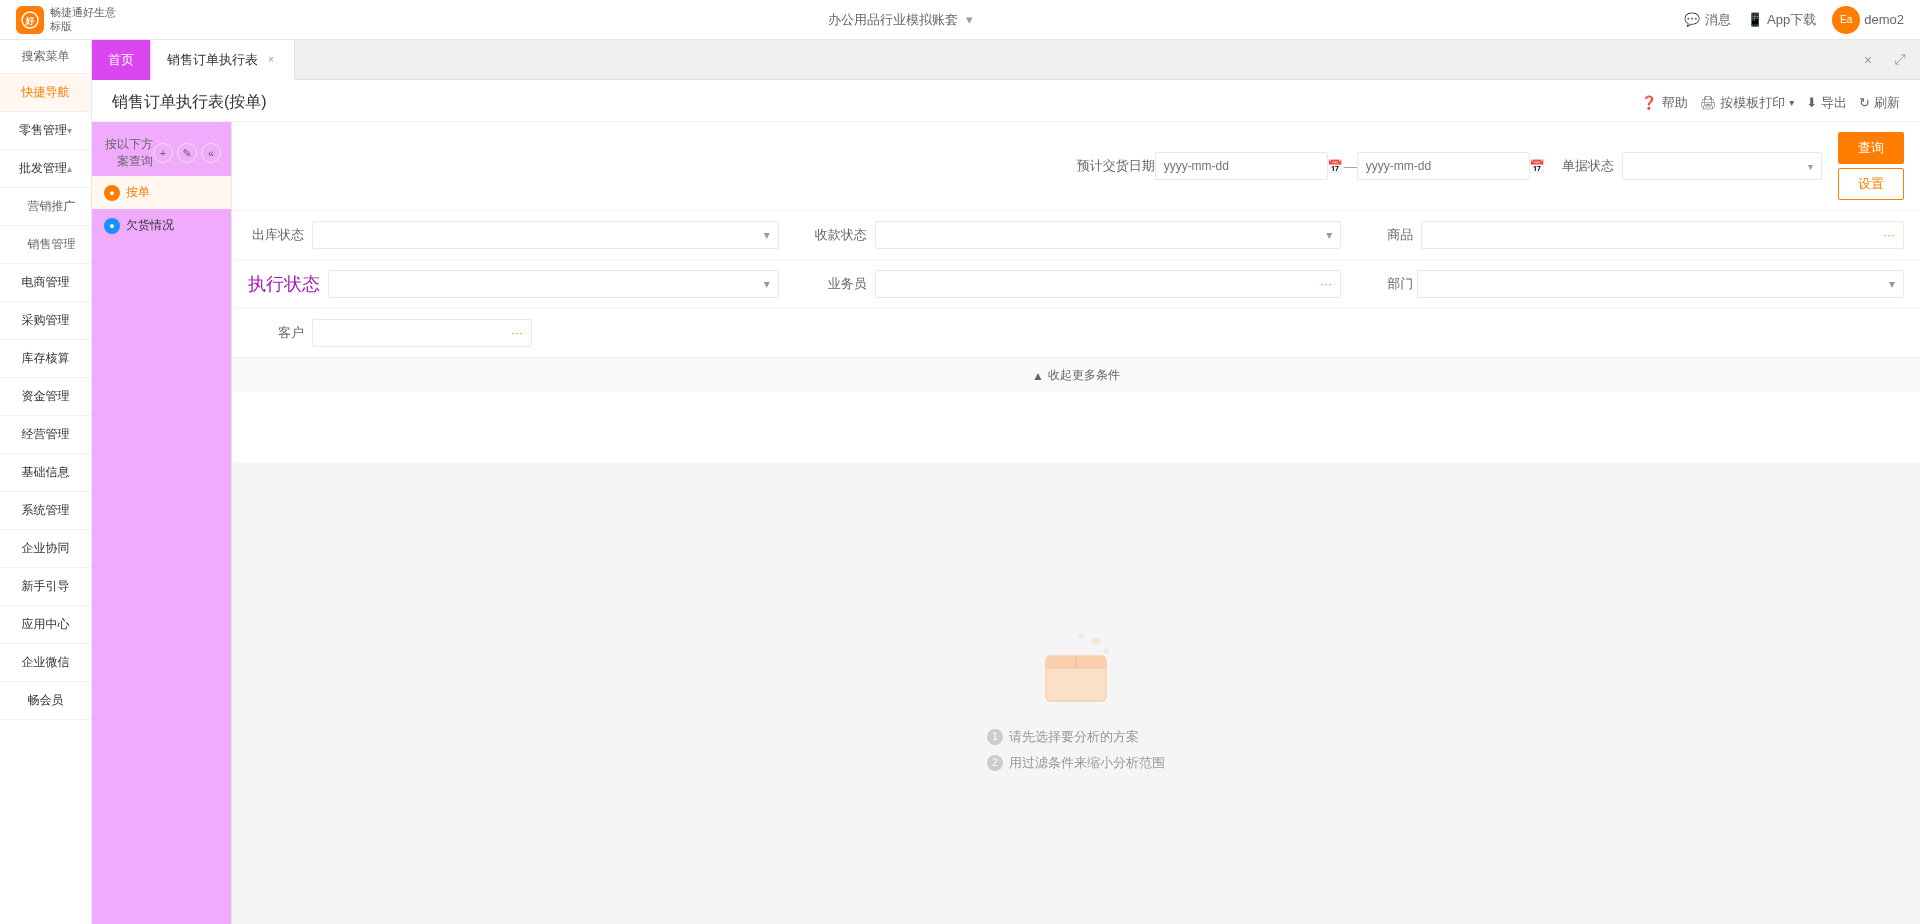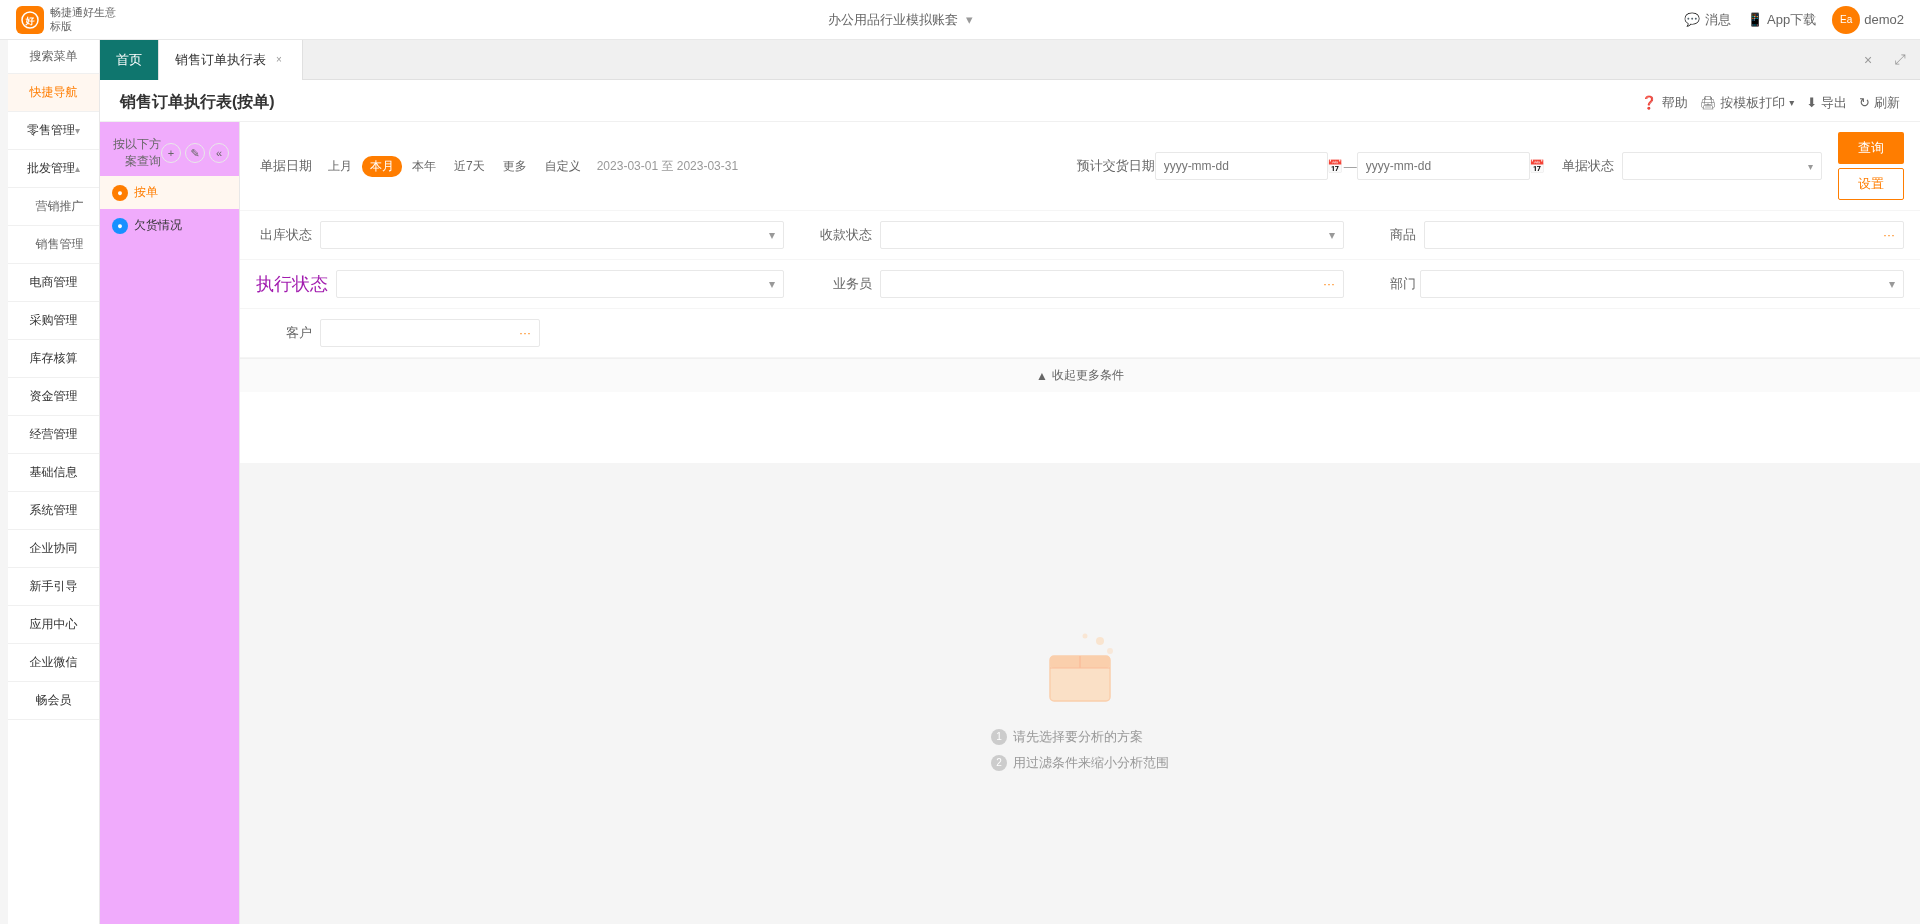--- a/index.html
+++ b/index.html
@@ -10,41 +10,41 @@
     .top-bar-left { display: flex; align-items: center; gap: 8px; }
     .logo-area { display: flex; align-items: center; gap: 6px; }
     .logo-icon { width: 28px; height: 28px; background: #ff7d00; border-radius: 6px; display: flex; align-items: center; justify-content: center; color: white; font-size: 12px; font-weight: bold; }
     .logo-text { font-size: 11px; color: #666; line-height: 1.2; }
     .top-bar-center { display: flex; align-items: center; gap: 8px; color: #666; font-size: 13px; }
     .top-bar-right { display: flex; align-items: center; gap: 16px; color: #666; font-size: 13px; }
     .top-bar-right-item { display: flex; align-items: center; gap: 4px; cursor: pointer; }
     .avatar { width: 28px; height: 28px; border-radius: 50%; background: #ff7d00; display: flex; align-items: center; justify-content: center; color: white; font-size: 11px; overflow: hidden; }
 
     
-    .main-layout { display: flex; flex: 1; overflow: hidden; padding-left: 8px; }
+    .main-layout { display: flex; flex: 1; overflow: hidden; }
 
     
     .sidebar { width: 92px; background: #fff; border-right: 1px solid #e8e8e8; display: flex; flex-direction: column; overflow-y: auto; flex-shrink: 0; }
     .sidebar-item { padding: 10px 4px; text-align: center; cursor: pointer; font-size: 12px; color: #333; border-bottom: 1px solid #f0f0f0; }
     .sidebar-item.search { color: #666; font-size: 12px; padding: 8px 4px; }
     .sidebar-item.nav { background: #fff7f0; color: #ff7d00; }
 
     
     .tab-bar { height: 40px; background: #f0f0f0; display: flex; align-items: center; padding: 0 0; flex-shrink: 0; border-bottom: 1px solid #e0e0e0; }
     .tab { height: 40px; padding: 0 16px; display: flex; align-items: center; gap: 6px; cursor: pointer; font-size: 13px; color: #666; background: #f0f0f0; border-right: 1px solid #e0e0e0; }
     .tab.active { background: #fff; color: #333; font-weight: 500; }
     .tab-close { width: 14px; height: 14px; border-radius: 50%; display: flex; align-items: center; justify-content: center; font-size: 10px; color: #999; }
-    .tab-home { background: #0f766e; color: white; }
+    .tab-home { background: #d946ef; color: white; }
 
     
     .content { flex: 1; overflow-y: auto; padding: 0; display: flex; flex-direction: column; }
 
     
     .page-header { padding: 12px 20px 8px; display: flex; align-items: center; justify-content: space-between; background: #fff; border-bottom: 1px solid #f0f0f0; }
-    .page-title { font-size: 16px; font-weight: 700; color: #333; }
+    .page-title { font-size: 16px; font-weight: 400; color: #333; }
     .page-actions { display: flex; align-items: center; gap: 12px; font-size: 13px; color: #666; }
     .page-action-item { display: flex; align-items: center; gap: 4px; cursor: pointer; }
 
     
     .work-area { display: flex; flex: 1; }
     .left-panel { width: 140px; background: #f0abfc; border-right: 1px solid #e8e8e8; padding: 8px 0; flex-shrink: 0; text-align: right; }
     .left-panel-header { padding: 6px 10px; display: flex; align-items: center; justify-content: space-between; }
     .left-panel-title { font-size: 12px; color: #666; }
     .left-panel-actions { display: flex; align-items: center; gap: 4px; }
     .icon-btn { width: 20px; height: 20px; border-radius: 50%; border: 1px solid #e8e8e8; display: flex; align-items: center; justify-content: center; cursor: pointer; font-size: 11px; color: #666; }
@@ -219,32 +219,20 @@
             <span>欠货情况</span>
           </div>
         </div>
 
         <div style="flex:1;display:flex;flex-direction:column;overflow:hidden;">
 
           <div class="filter-area">
 
             <div style="display:flex;align-items:center;padding:10px 16px;border-bottom:1px solid #f5f5f5;gap:16px;">
 
-              <div style="display:flex;align-items:center;gap:8px;">
-                <span class="filter-label" style="min-width:56px;text-align:right;font-size:13px;color:#666;">单据日期</span>
-                <div style="display:flex;align-items:center;gap:2px;">
-                  <span class="date-tab">上月</span>
-                  <span class="date-tab active">本月</span>
-                  <span class="date-tab">本年</span>
-                  <span class="date-tab">近7天</span>
-                  <span class="date-tab">更多</span>
-                  <span class="date-tab">自定义</span>
-                </div>
-                <span style="font-size:12px;color:#999;">2023-03-01 至 2023-03-31</span>
-              </div>
 
               <div style="display:flex;align-items:center;margin-left:auto;">
                 <span style="font-size:13px;color:#666;">预计交货日期</span>
                 <input class="input-field" type="text" style="min-width: 110px;" placeholder="yyyy-mm-dd">
                 <span class="calendar-icon">📅</span>
                 <span class="dash">—</span>
                 <input class="input-field" type="text" style="min-width: 110px;" placeholder="yyyy-mm-dd">
                 <span class="calendar-icon">📅</span>
               </div>
 

